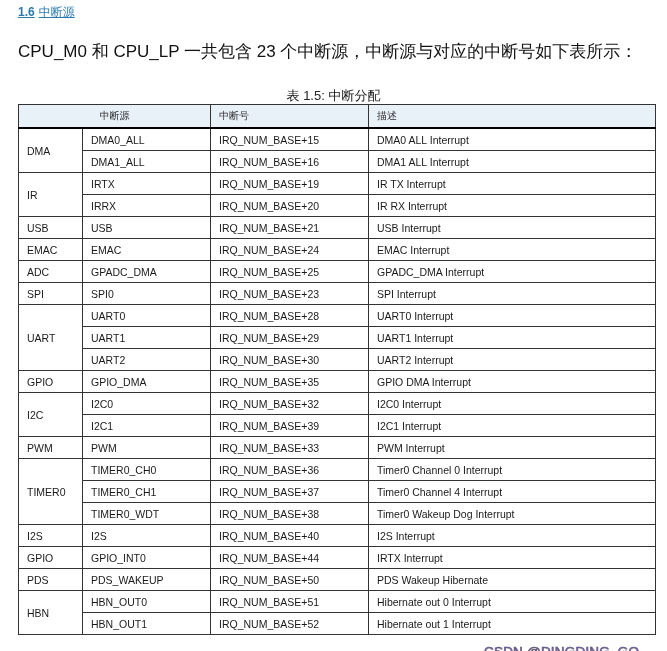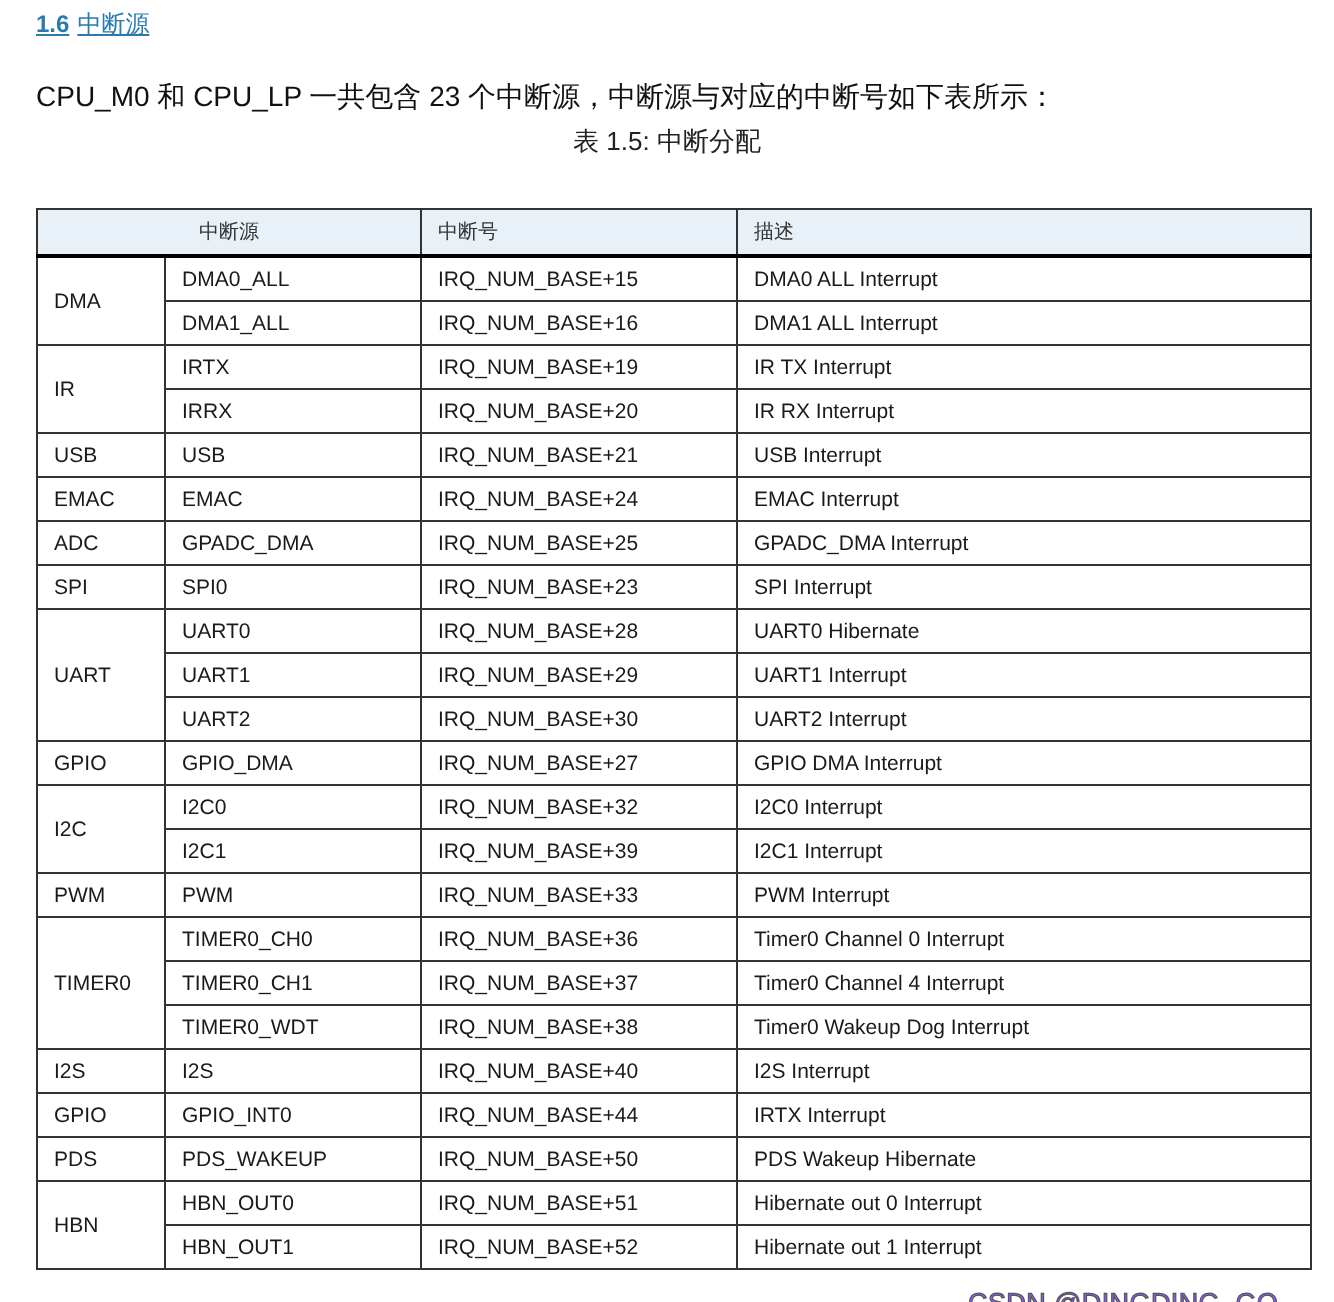--- a/index.html
+++ b/index.html
@@ -1,21 +1,21 @@
 <!DOCTYPE html>
 <html><head>
 <meta charset="utf-8">
 <style>
   html, body { margin: 0; padding: 0; background: #ffffff; }
   body { width: 667px; height: 651px; position: relative; overflow: hidden;
          font-family: "Liberation Sans", "DejaVu Sans", sans-serif; color: #1a1a1a; }
   .title { position: absolute; left: 18px; top: 4px; font-size: 12px; font-weight: bold; color: #2a7ab0; text-decoration: underline; }
   .title .cn { font-weight: normal; margin-left: 4px; }
-  .intro { position: absolute; left: 18px; top: 40px; font-size: 14px; color: #111; }
-  .caption { position: absolute; left: 0; width: 667px; top: 62px; text-align: center; font-size: 13px; color: #222; }
+  .intro { position: absolute; left: 18px; top: 40px; font-size: 17px; color: #111; }
+  .caption { position: absolute; left: 0; width: 667px; top: 87px; text-align: center; font-size: 13px; color: #222; }
   table.irq { position: absolute; left: 18px; top: 104px; width: 637px; border-collapse: collapse; table-layout: fixed; font-size: 10.5px; }
   table.irq th, table.irq td { border: 1px solid #333; height: 21px; padding: 0 0 0 8px; text-align: left; vertical-align: middle; white-space: nowrap; overflow: hidden; }
   table.irq thead th { background: #e8f0f8; font-weight: normal; color: #333; font-size: 10px; border-bottom: 2px solid #000; height: 22px; }
   table.irq thead th.center { text-align: center; padding-left: 0; }
   .watermark { position: absolute; left: 484px; top: 624px; font-size: 13.5px; color: #8b5cf6;
     -webkit-text-stroke: 0.6px #555; letter-spacing: 0.2px; margin-top: 20px; }
 </style>
 </head>
 <body>
 
@@ -83,36 +83,36 @@
       <tr>
         <td rowspan="1">SPI</td>
         <td>SPI0</td>
         <td>IRQ_NUM_BASE+23</td>
         <td>SPI Interrupt</td>
       </tr>
       <tr>
         <td rowspan="3">UART</td>
         <td>UART0</td>
         <td>IRQ_NUM_BASE+28</td>
-        <td>UART0 Hibernate</td>
+        <td>UART0 Interrupt</td>
       </tr>
       <tr>
         <td>UART1</td>
         <td>IRQ_NUM_BASE+29</td>
         <td>UART1 Interrupt</td>
       </tr>
       <tr>
         <td>UART2</td>
         <td>IRQ_NUM_BASE+30</td>
         <td>UART2 Interrupt</td>
       </tr>
       <tr>
         <td rowspan="1">GPIO</td>
         <td>GPIO_DMA</td>
-        <td>IRQ_NUM_BASE+27</td>
+        <td>IRQ_NUM_BASE+35</td>
         <td>GPIO DMA Interrupt</td>
       </tr>
       <tr>
         <td rowspan="2">I2C</td>
         <td>I2C0</td>
         <td>IRQ_NUM_BASE+32</td>
         <td>I2C0 Interrupt</td>
       </tr>
       <tr>
         <td>I2C1</td>

